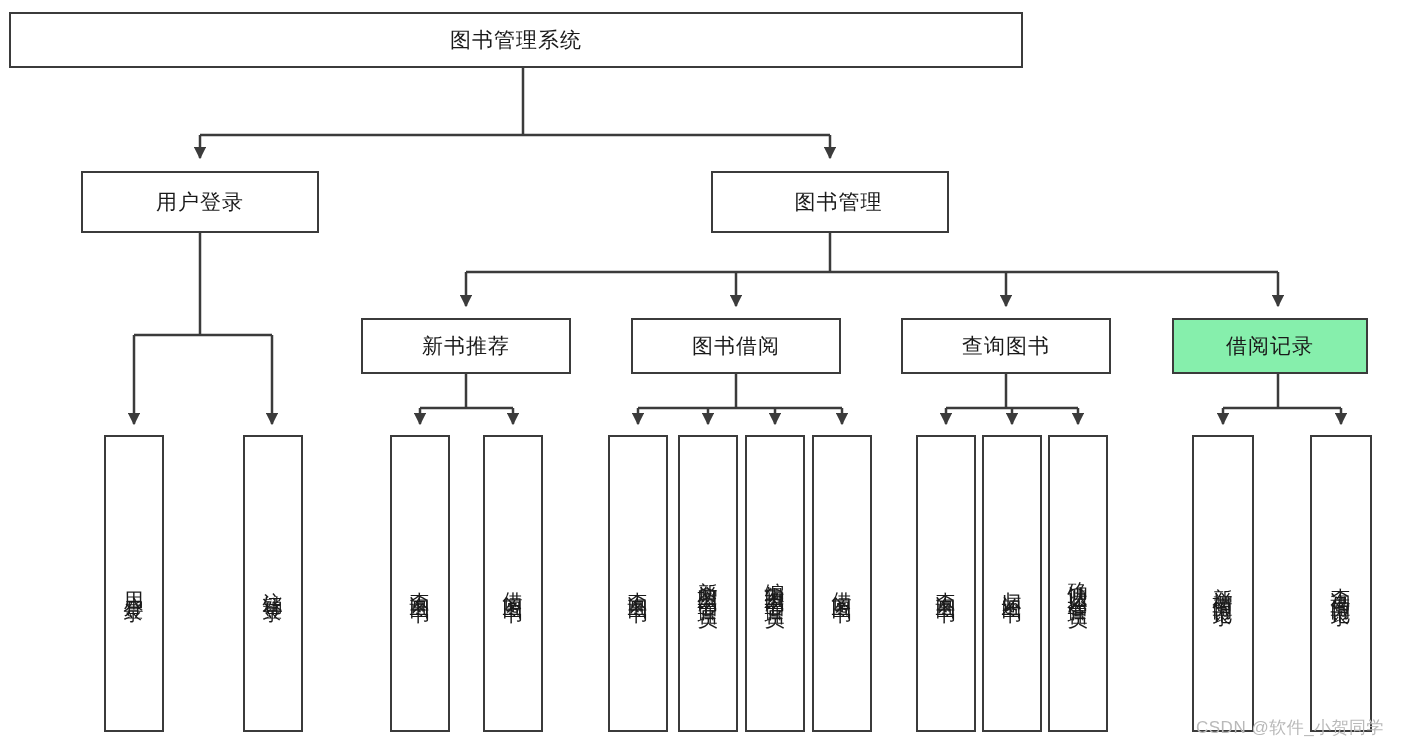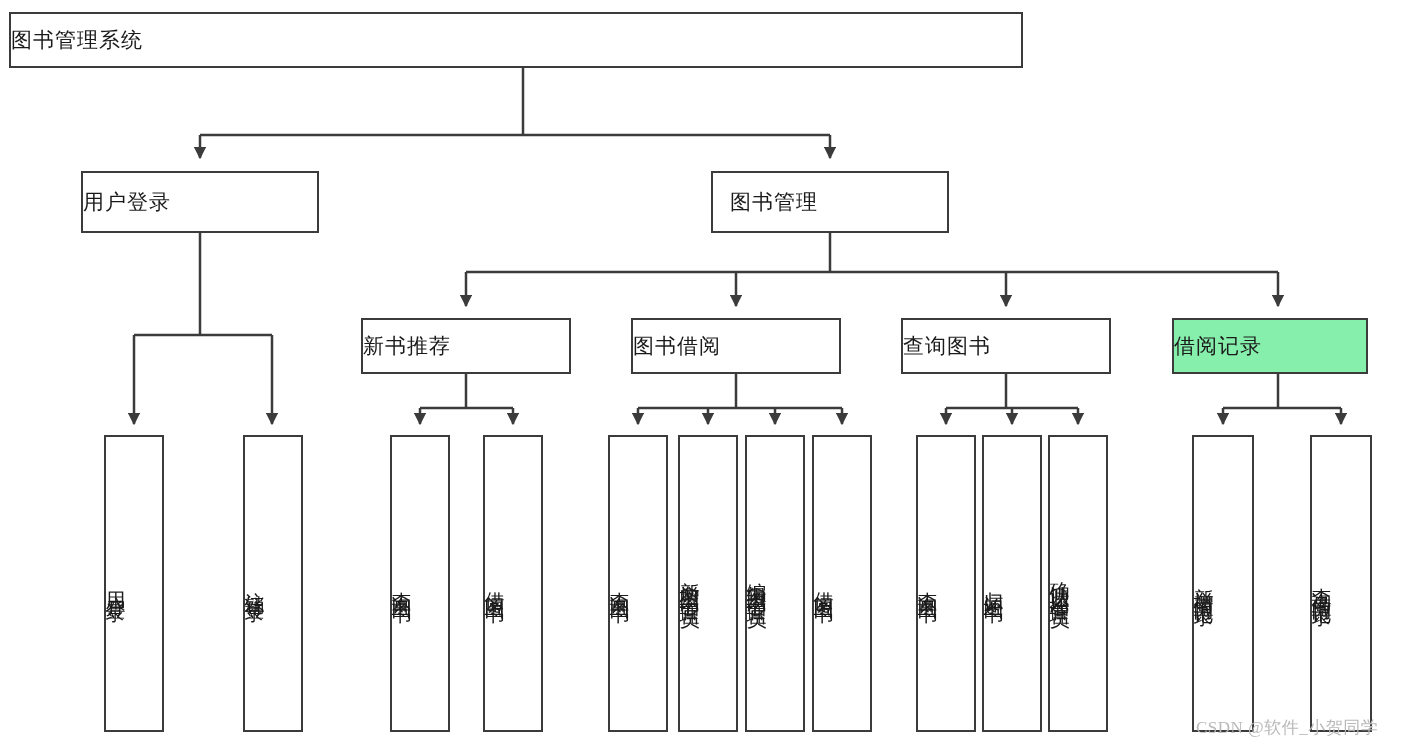--- a/index.html
+++ b/index.html
@@ -26,21 +26,21 @@
     height: 747px;
     pointer-events: none;
   }
   .node {
     position: absolute;
     box-sizing: border-box;
     border: 2px solid #3b3b3b;
     background: #ffffff;
     display: flex;
     align-items: center;
-    justify-content: flex-start;
+    justify-content: center;
     color: #1a1a1a;
     line-height: 1.15;
   }
   .node.horiz {
     font-size: 21px;
     letter-spacing: 1px;
   }
   .node.vert {
     font-size: 20px;
   }
@@ -50,21 +50,20 @@
     letter-spacing: 4px;
     white-space: nowrap;
     line-height: 1;
   }
   .watermark {
     position: absolute;
     font-size: 17px;
     color: #b9b9b9;
     white-space: nowrap;
     letter-spacing: 0.5px;
-    font-family: Liberation Serif, serif;
   }
 </style>
 </head>
 <body>
 
 <div id="canvas" style="background: rgb(255, 255, 255);">
 
   <svg class="connectors" viewBox="0 0 1405 747" xmlns="http://www.w3.org/2000/svg">
     <defs>
       <marker id="arrow" viewBox="0 0 10 10" refX="9" refY="5" markerWidth="5" markerHeight="5" orient="auto-start-reverse">

